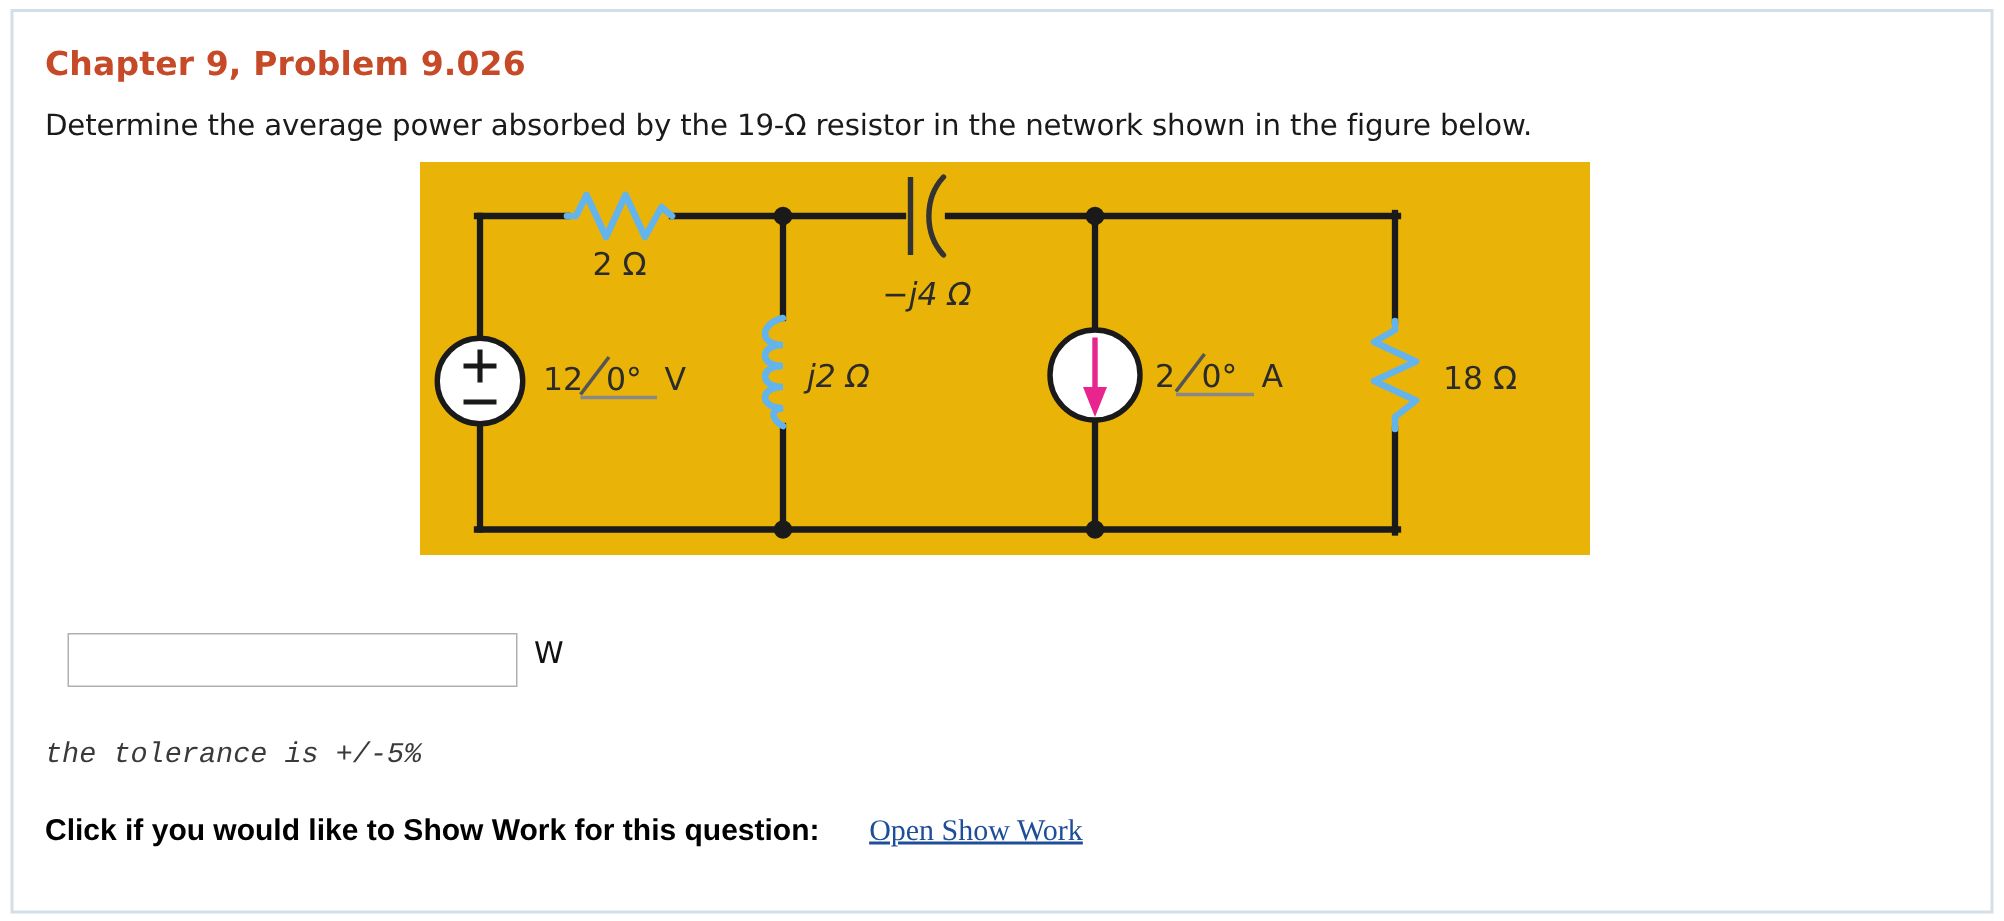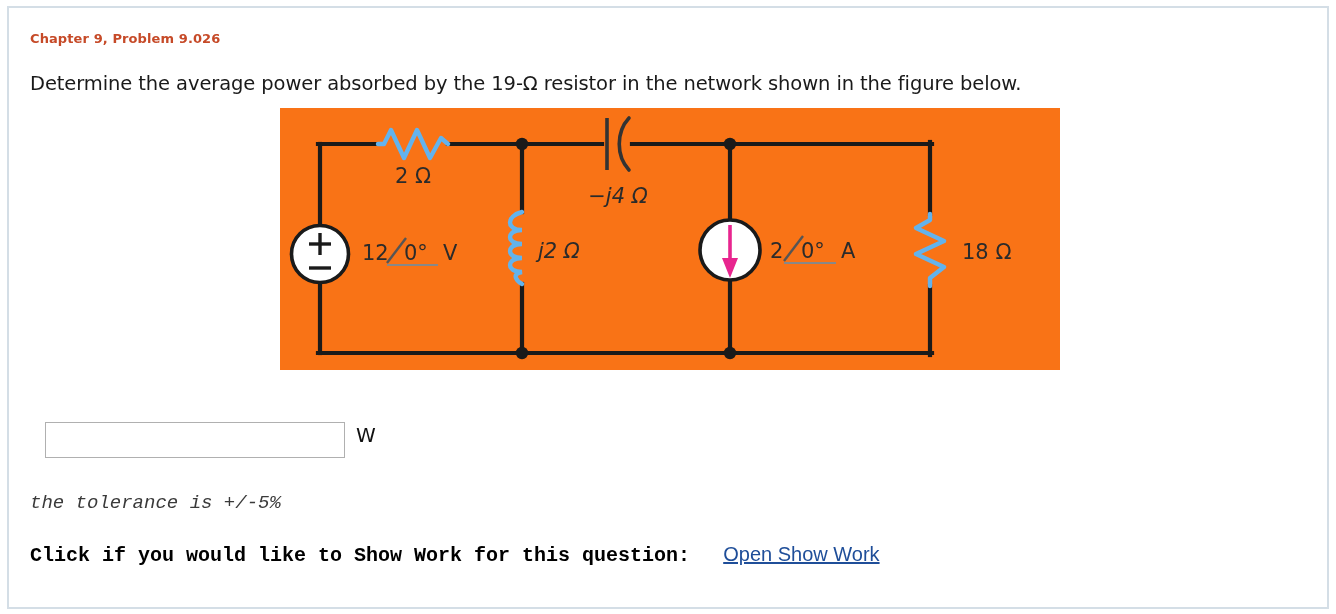--- a/index.html
+++ b/index.html
@@ -34,21 +34,21 @@
   .content {
     position: absolute;
     left: 0; top: 0;
     width: 1336px;
     height: 614px;
   }
   .chapter-title {
     position: absolute;
     left: 30px; top: 31px;
     font-family: "DejaVu Sans", sans-serif;
-    font-size: 13px;
+    font-size: 22px;
     font-weight: bold;
     color: #c64a28;
     letter-spacing: 0.1px;
     white-space: nowrap;
   }
   .question-text {
     position: absolute;
     left: 30px; top: 72px;
     font-family: "DejaVu Sans", sans-serif;
     font-size: 19.5px;
@@ -57,21 +57,21 @@
     white-space: nowrap;
     letter-spacing: -0.1px;
   }
 
   
   #figure {
     position: absolute;
     left: 280px; top: 108px;
     width: 780px;
     height: 262px;
-    background: #f97316;
+    background: #eab308;
   }
   #figure svg { display:block; }
 
   
   .answer-input {
     position: absolute;
     left: 45px; top: 422px;
     width: 300px;
     height: 36px;
     box-sizing: border-box;
@@ -98,27 +98,27 @@
     font-style: italic;
     color: #3a3a3a;
     white-space: nowrap;
   }
   .showwork-row {
     position: absolute;
     left: 30px; top: 543px;
     white-space: nowrap;
   }
   .showwork-label {
-    font-family: Liberation Mono, monospace;
+    font-family: Liberation Sans, sans-serif;
     font-size: 20px;
     font-weight: bold;
     color: #000;
   }
   .showwork-link {
-    font-family: Liberation Sans, sans-serif;
+    font-family: Liberation Serif, serif;
     font-size: 20px;
     color: #1f4e99;
     text-decoration: underline;
     margin-left: 28px;
     cursor: pointer;
   }
 </style>
 </head>
 <body>
 

